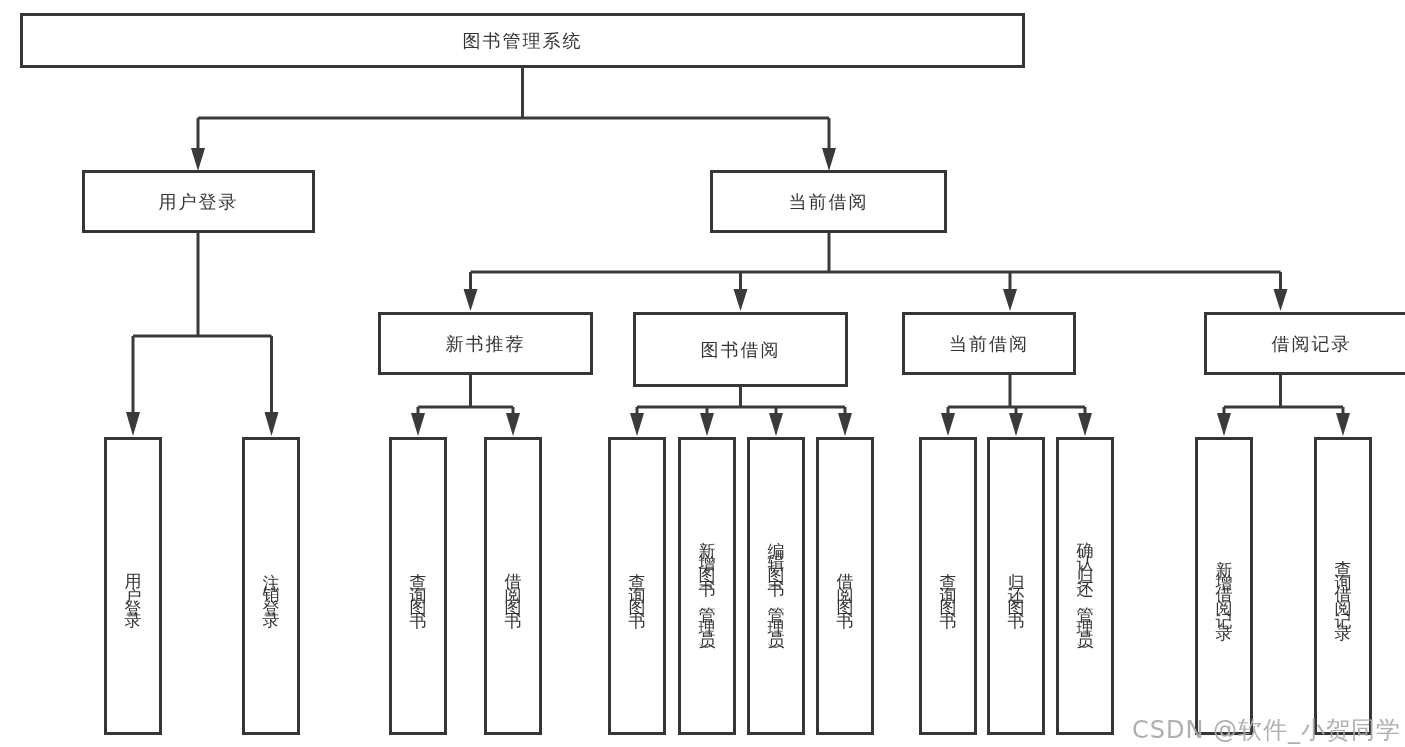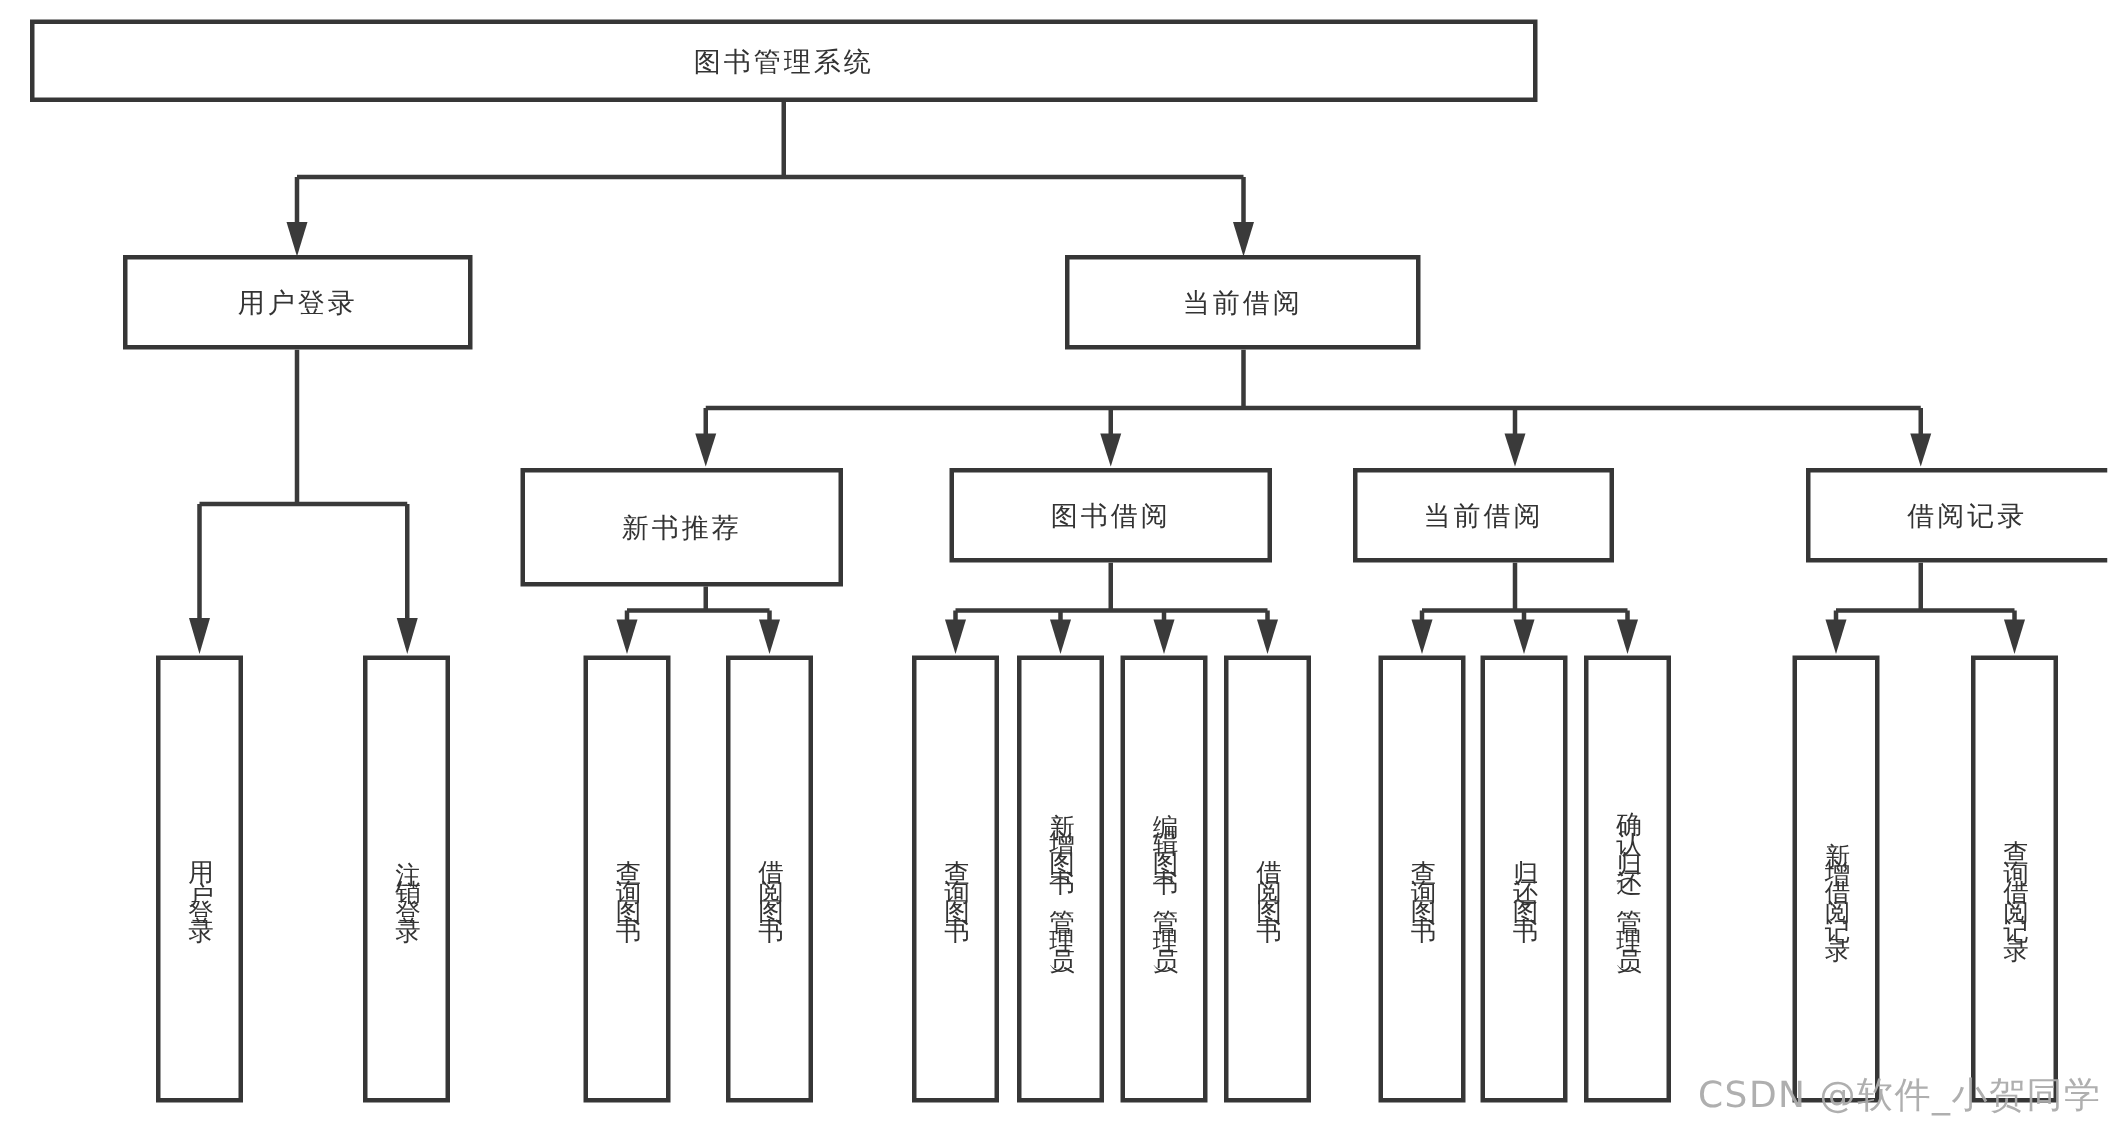--- a/index.html
+++ b/index.html
@@ -49,22 +49,22 @@
     font-size: 24px;
     letter-spacing: 1px;
     color: rgba(171, 171, 171, 0.95);
     z-index: 2;
     white-space: nowrap;
   }
   
   .n-root  { left: 20px;   top: 13px;  width: 1005px; height: 55px; }
   .n-l2a   { left: 82px;   top: 170px; width: 233px;  height: 63px; }
   .n-l2b   { left: 710px;  top: 170px; width: 237px;  height: 63px; }
-  .n-l3a   { left: 347px;  top: 312px; width: 215px;  height: 79px; justify-content: center; }
-  .n-l3b   { left: 633px;  top: 312px; width: 215px;  height: 63px; }
+  .n-l3a   { left: 378px;  top: 312px; width: 215px;  height: 63px; justify-content: center; }
+  .n-l3b   { left: 633px;  top: 312px; width: 215px;  height: 75px; }
   .n-l3c   { left: 902px;  top: 312px; width: 174px;  height: 63px; }
   .n-l3d   { left: 1204px; top: 312px; width: 215px;  height: 63px; }
   .leaf    { top: 437px; width: 58px; height: 298px; }
   .lf0  { left: 104px; }  .lf1  { left: 242px; }
   .lf2  { left: 389px; }  .lf3  { left: 484px; }
   .lf4  { left: 608px; }  .lf5  { left: 678px; }
   .lf6  { left: 747px; }  .lf7  { left: 816px; }
   .lf8  { left: 919px; }  .lf9  { left: 987px; }
   .lf10 { left: 1056px; } .lf11 { left: 1195px; }
   .lf12 { left: 1314px; }

